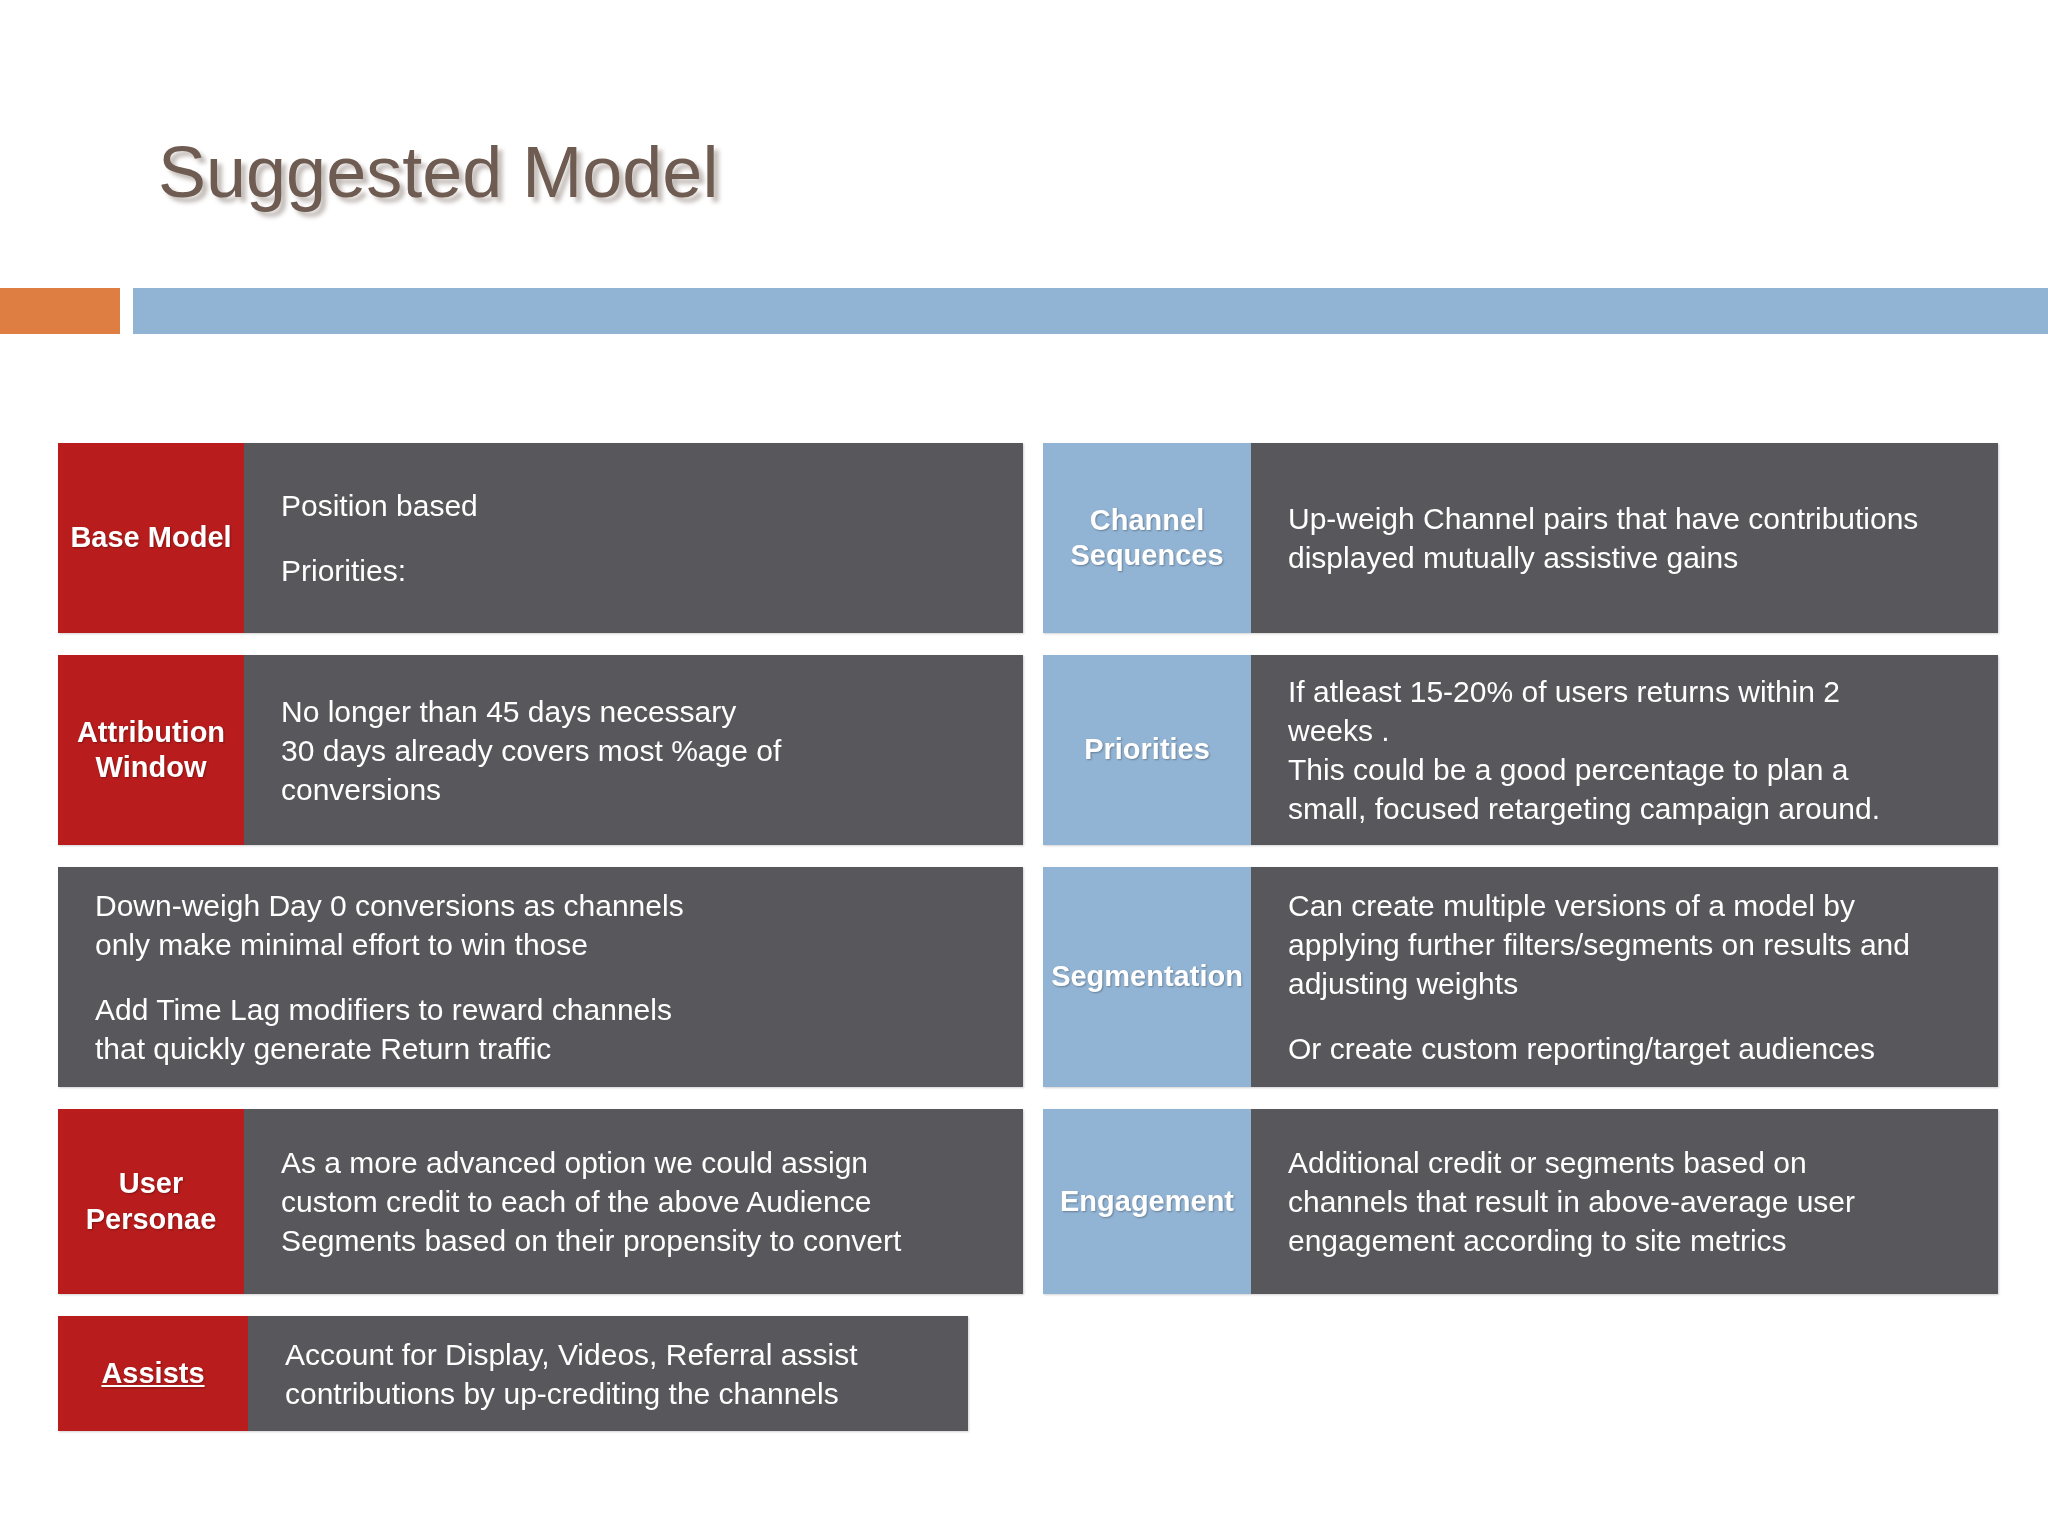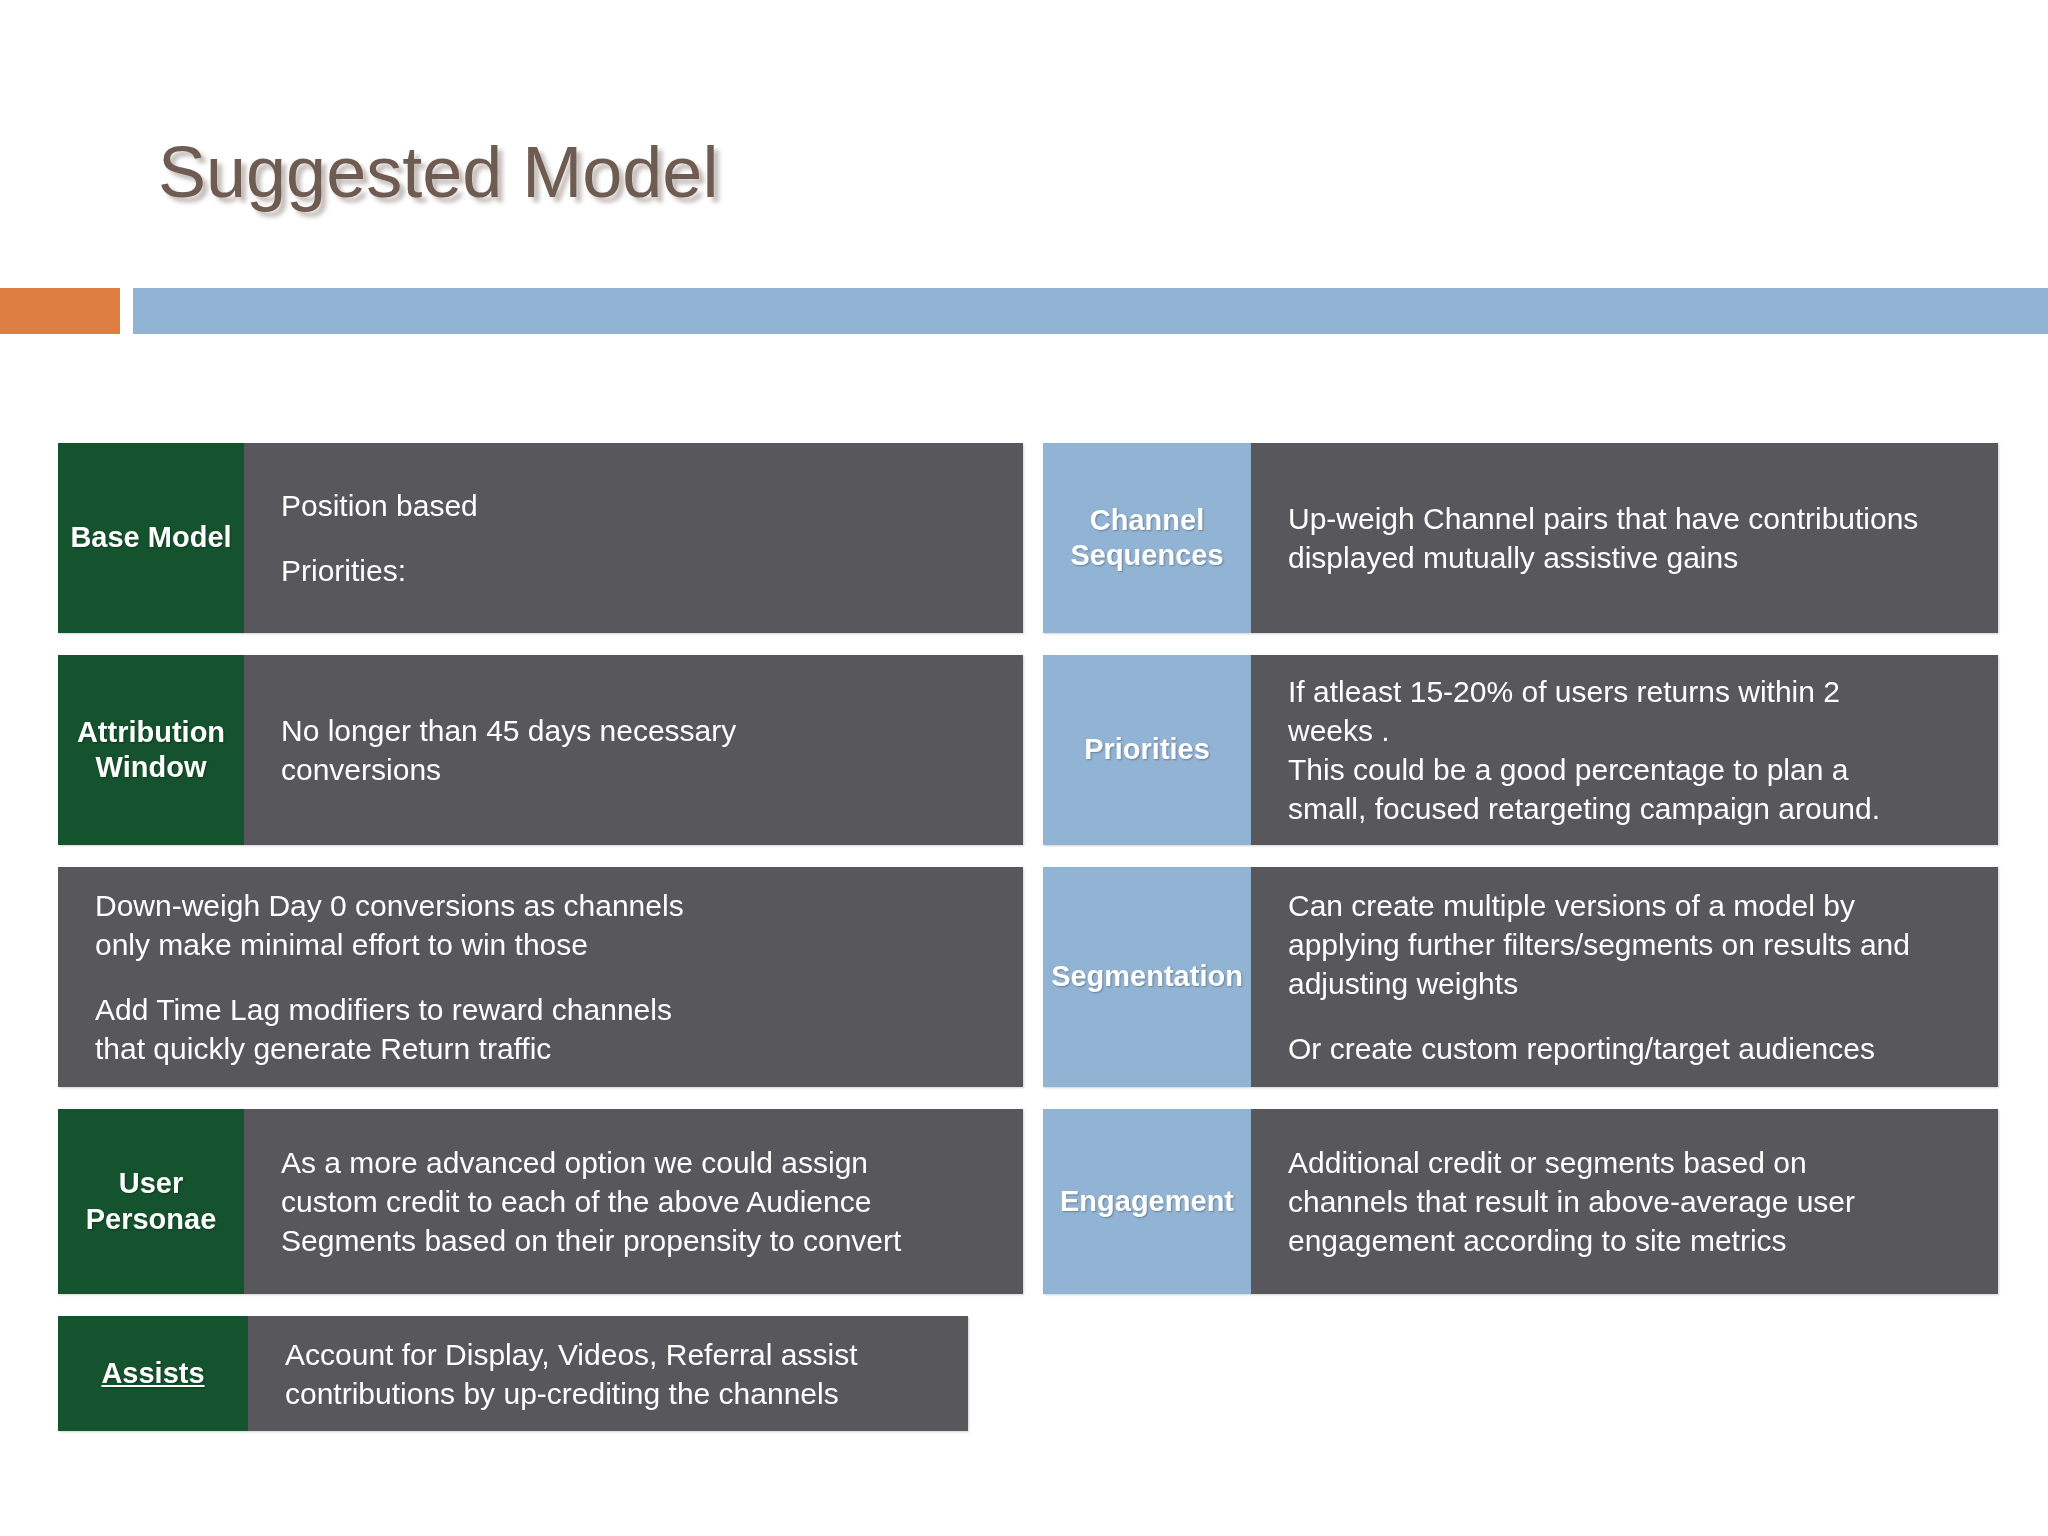--- a/index.html
+++ b/index.html
@@ -99,21 +99,21 @@
     display: block;
     min-height: 1px;
     margin-left: 11px;
   }
   .card-body .body-line.blank {
     height: 26px;
   }
 
   
   #left-column .card-label {
-    background: #14532d;
+    background: #b91c1c;
     width: 186px;
   }
   #left-column .card-body {
     
   }
 
   
   #right-column .card-label {
     background: #92B4D4;
     width: 208px;
@@ -147,21 +147,21 @@
 <div id="left-column">
 
   <div class="card h-r1">
     <div class="card-label">Base Model</div>
     <div class="card-body"><span class="body-line">Position based</span><span class="body-line blank"></span><span class="body-line">Priorities:</span></div>
   </div>
 
   <div class="card h-r2">
     <div class="card-label">Attribution
 Window</div>
-    <div class="card-body"><span class="body-line">No longer than 45 days necessary</span><span class="body-line">conversions</span></div>
+    <div class="card-body"><span class="body-line">No longer than 45 days necessary</span><span class="body-line">30 days already covers most %age of</span><span class="body-line">conversions</span></div>
   </div>
 
   <div class="card h-r3">
     <div class="card-body"><span class="body-line">Down-weigh Day 0 conversions as channels</span><span class="body-line">only make minimal effort to win those</span><span class="body-line blank"></span><span class="body-line">Add Time Lag modifiers to reward channels</span><span class="body-line">that quickly generate Return traffic</span></div>
   </div>
 
   <div class="card h-r4">
     <div class="card-label">User
 Personae</div>
     <div class="card-body"><span class="body-line">As a more advanced option we could assign</span><span class="body-line">custom credit to each of the above Audience</span><span class="body-line">Segments based on their propensity to convert</span></div>

